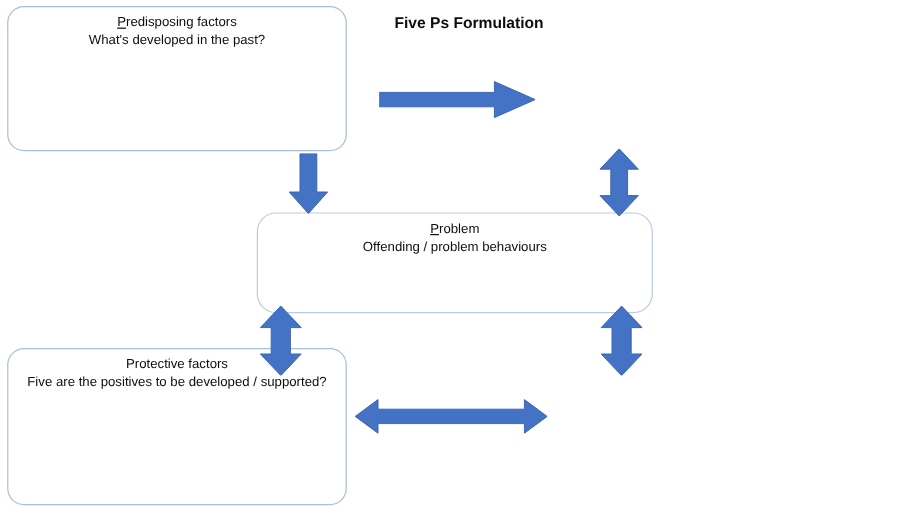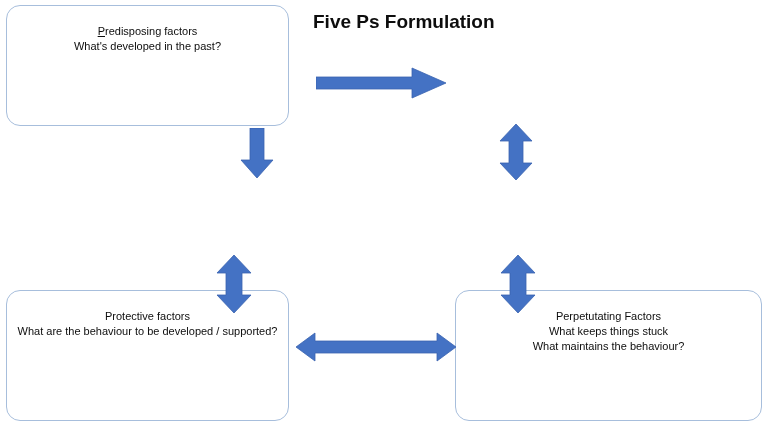--- a/index.html
+++ b/index.html
@@ -19,21 +19,21 @@
   }
 
   
   .box {
     position: absolute;
     box-sizing: border-box;
     border: 1.2px solid #A7BEDC;
     border-radius: 14px;
     background: #ffffff;
     text-align: center;
-    padding-top: 18px;
+    padding-top: 6px;
   }
   .box.problem {
     border-color: #B7CBE4;
     border-radius: 16px;
   }
   .box-text {
     font-size: 11px;
     line-height: 14.5px;
     color: #0d0d0d;
     white-space: nowrap;
@@ -54,22 +54,22 @@
   #box-problem      { left: 214px; top: 177px; width: 330px; height: 84px;  }
   #box-protective   { left: 6px;   top: 290px; width: 283px; height: 131px; }
   #box-perpetuating { left: 455px; top: 290px; width: 307px; height: 131px; }
 
   
   #diagram-title {
     position: absolute;
     left: 313px;
     top: 11px;
     width: 140px;
-    text-align: left;
-    font-size: 19px;
+    text-align: right;
+    font-size: 13px;
     font-weight: bold;
     color: #0d0d0d;
     white-space: nowrap;
   }
 
   
   .arrow {
     position: absolute;
   }
   .arrow svg { display: block; }
@@ -85,31 +85,30 @@
 <body>
 
 <div id="canvas">
 
   <div class="box" id="box-predisposing">
     <div class="box-title"><span class="u1">P</span><span>redisposing factors</span></div>
     <div class="box-text">What's developed in the past?</div>
   </div>
 
 
+  <div class="box problem" id="box-problem">
+    <div class="box-title"><span class="u1">P</span><span>roblem</span></div>
+    <div class="box-text">Offending / problem behaviours</div>
+  </div>
 
   <div class="box" id="box-protective">
     <div class="box-title"><span class="u1"></span><span>Protective factors</span></div>
-    <div class="box-text">What are the behaviour to be developed / supported?</div>
+    <div class="box-text">Five are the positives to be developed / supported?</div>
   </div>
 
-  <div class="box" id="box-perpetuating">
-    <div class="box-title"><span class="u1"></span><span>Perpetutating Factors</span></div>
-    <div class="box-text">What keeps things stuck</div>
-    <div class="box-text">What maintains the behaviour?</div>
-  </div>
 
   <div id="diagram-title">Five Ps Formulation</div>
 
   <div class="arrow" id="arrow-top-horizontal">
     <svg viewBox="0 0 130 34" width="130" height="34" aria-hidden="true">
       <polygon points="0,11 96,11 96,2 130,17 96,32 96,23 0,23" fill="#4472C4" stroke="#3A63B0" stroke-width="0.8"></polygon>
     </svg>
   </div>
 
   <div class="arrow" id="arrow-left-down">

